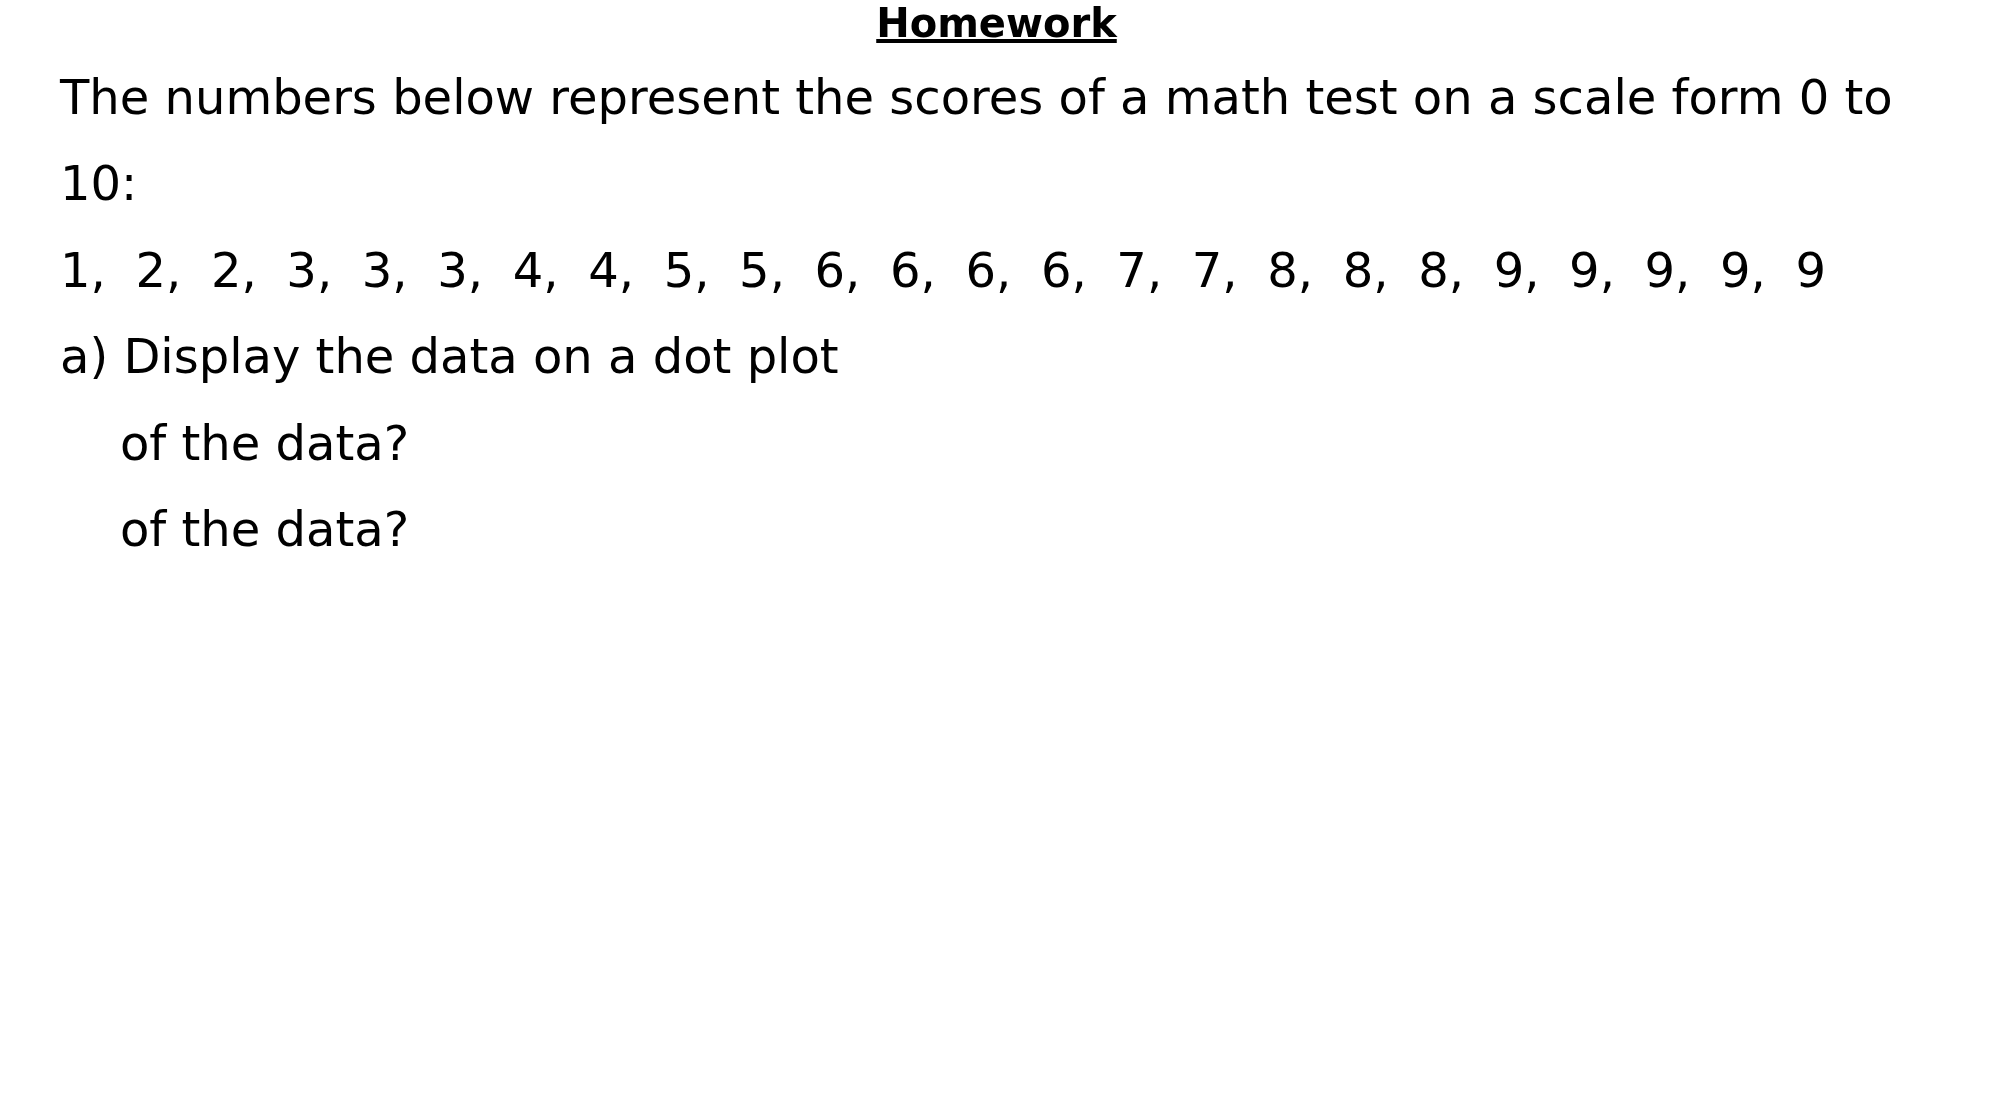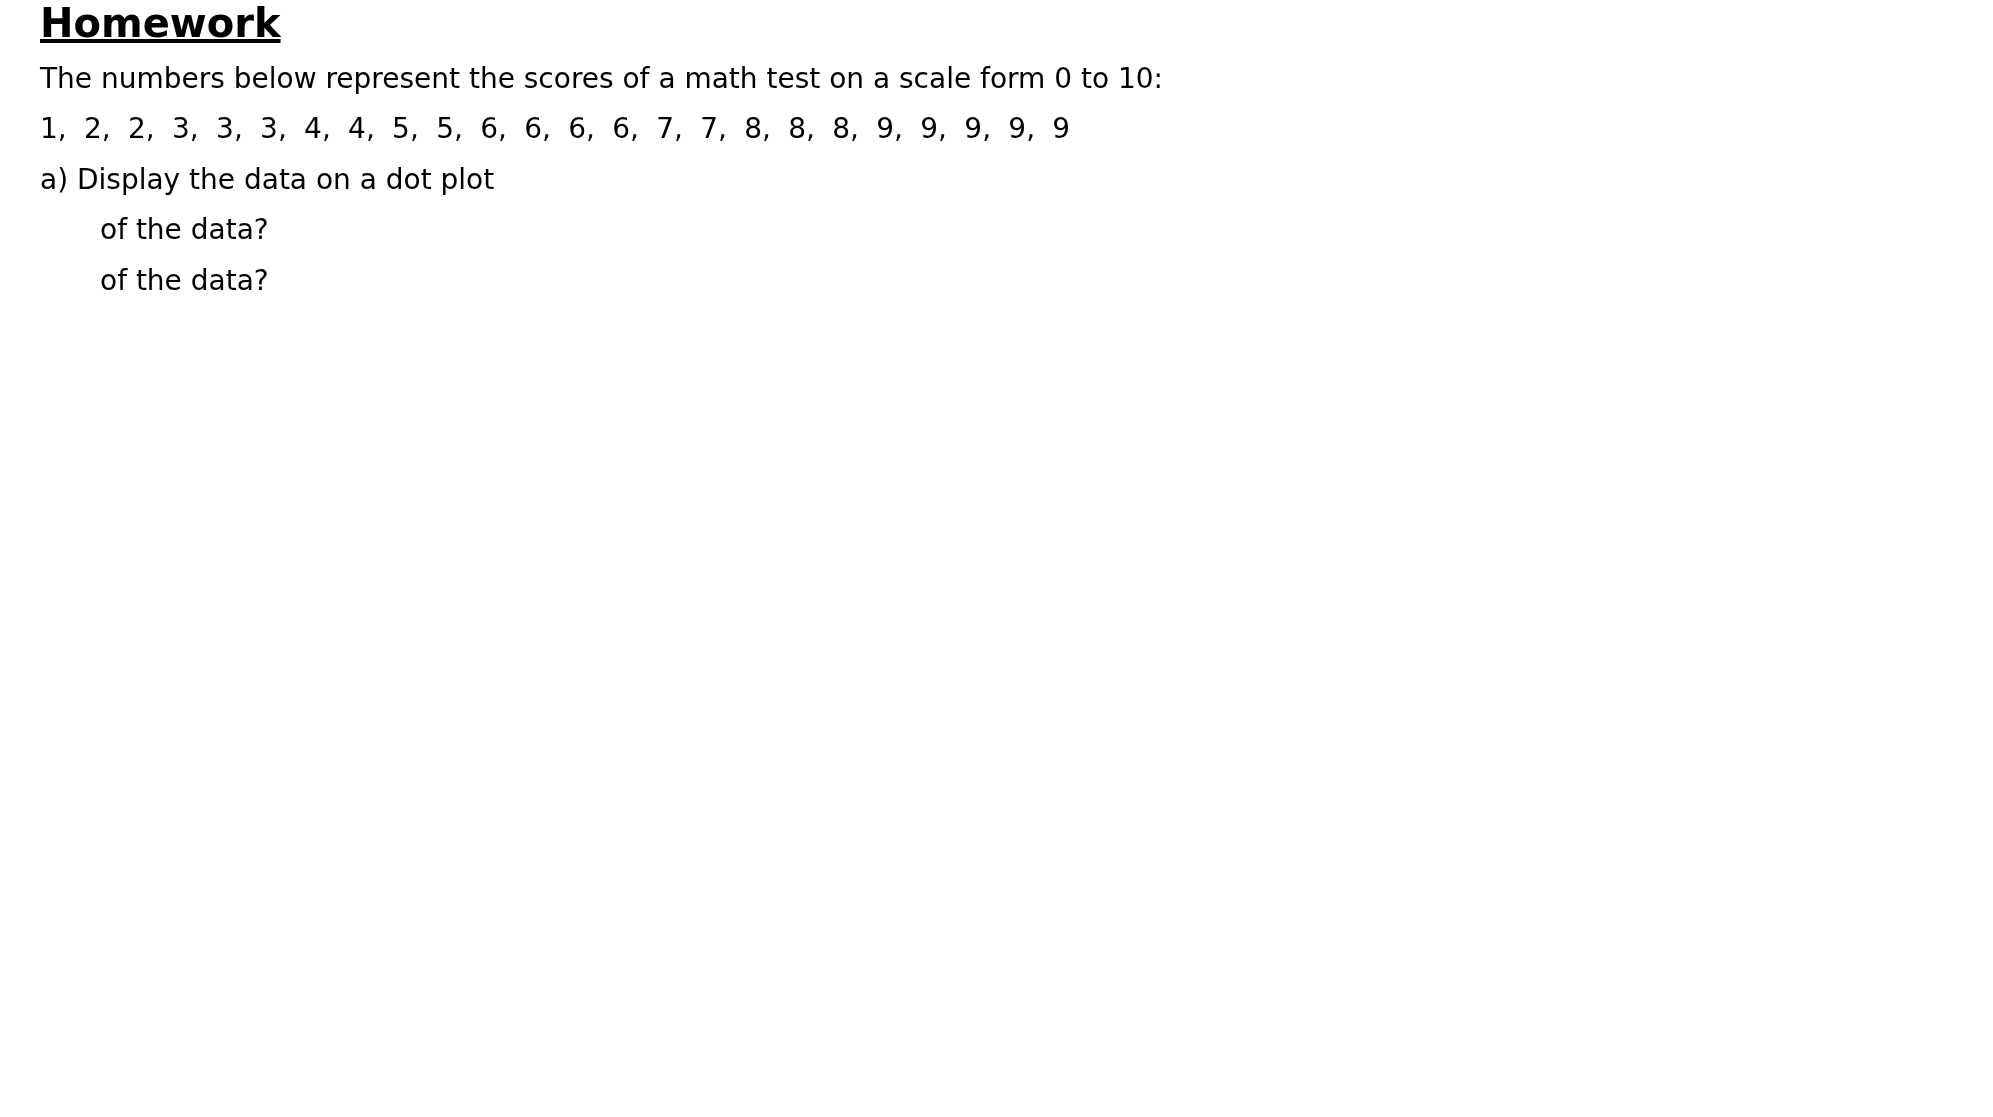--- a/index.html
+++ b/index.html
@@ -11,25 +11,27 @@
       font-family: "DejaVu Sans", "Verdana", sans-serif;
       background: #ffffff;
       color: #000000;
       padding: 0 40px;
       width: 1993px;
     }
     .title {
       font-size: 40px;
       font-weight: bold;
       text-decoration: underline;
+      text-align: center;
       margin-bottom: 8px;
     }
     .content {
-      font-size: 28px;
+      font-size: 48px;
       line-height: 1.8;
+      margin-left: 20px;
     }
     .intro {
       margin-bottom: 0;
     }
     .data-list {
       word-spacing: 0.3em;
       margin-bottom: 0;
     }
     .question {
       margin-bottom: 0;

